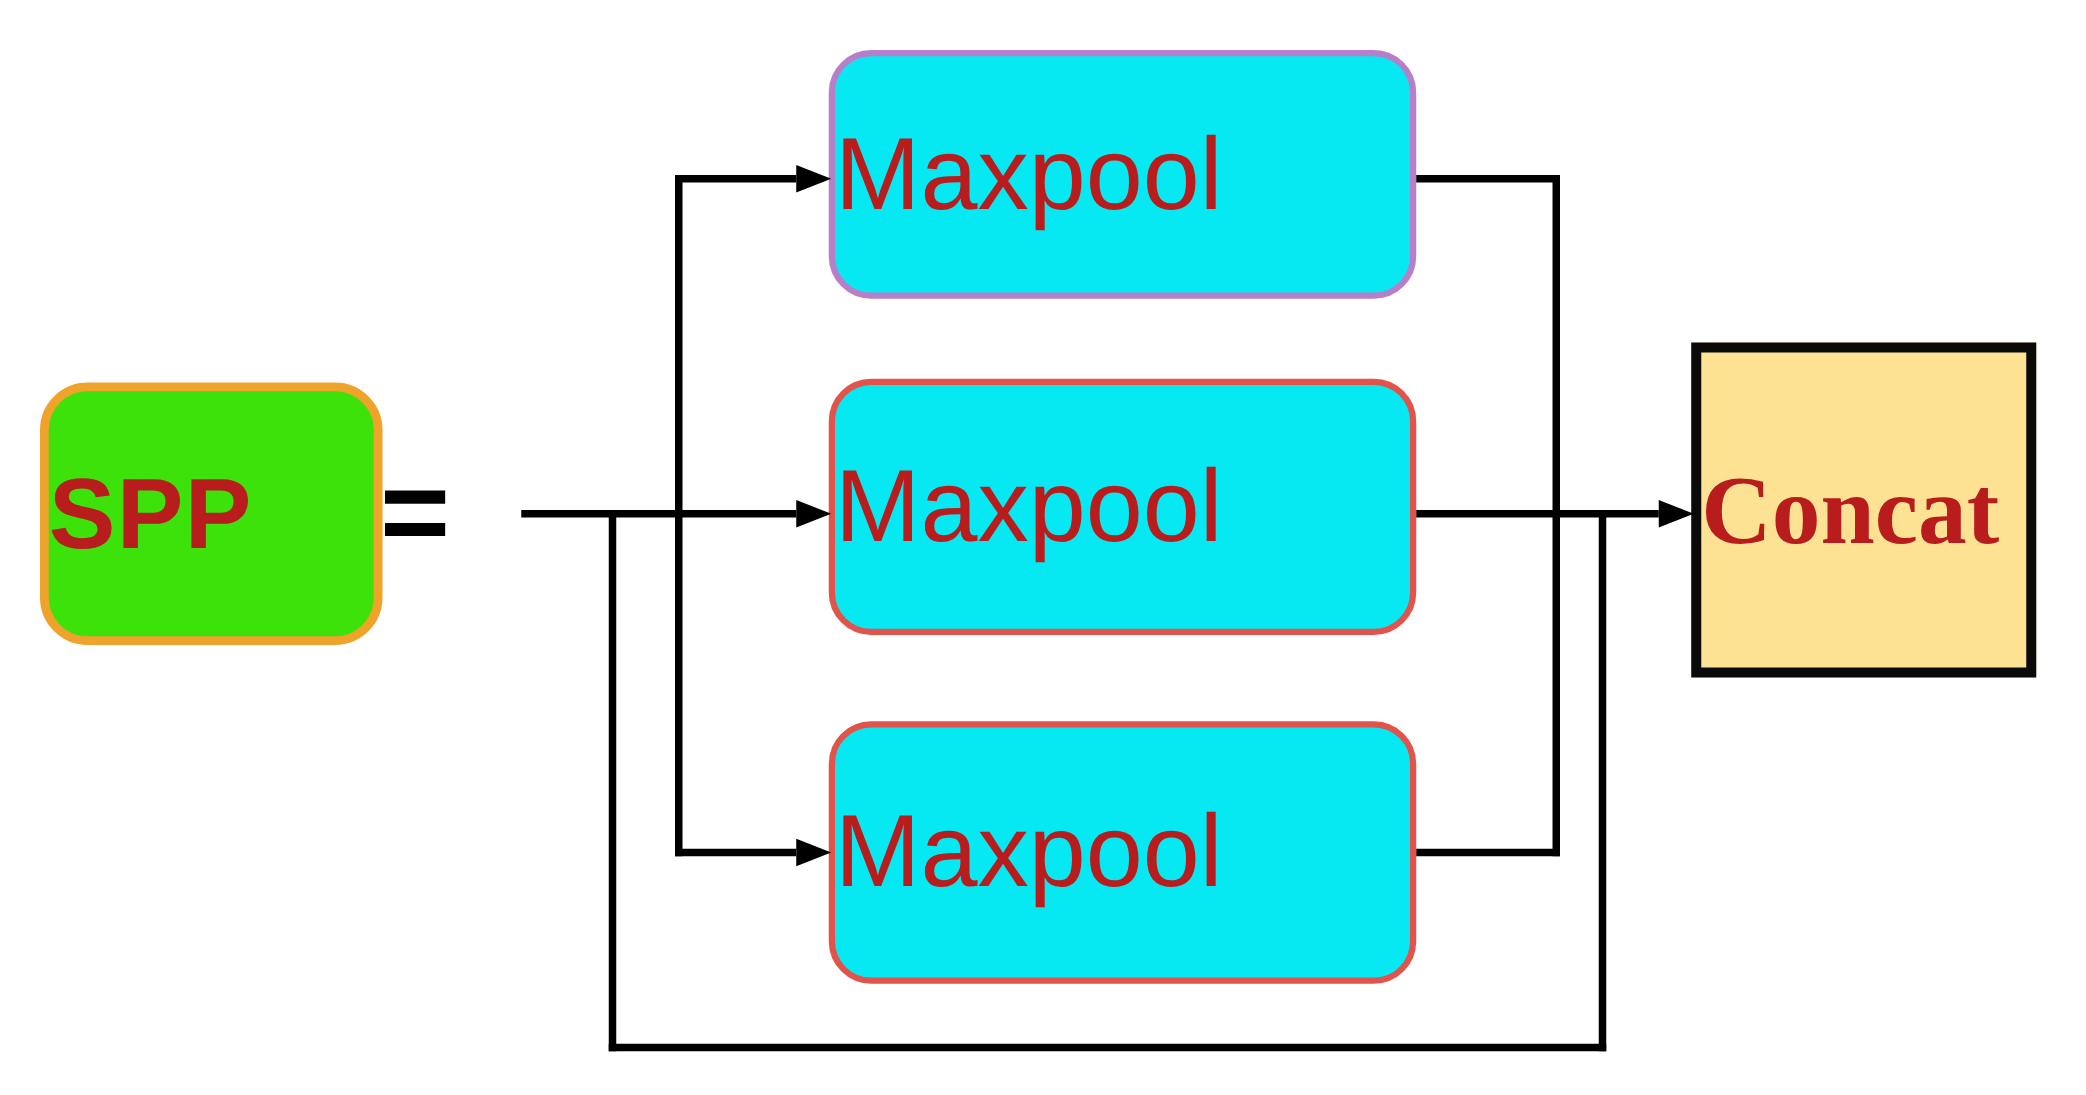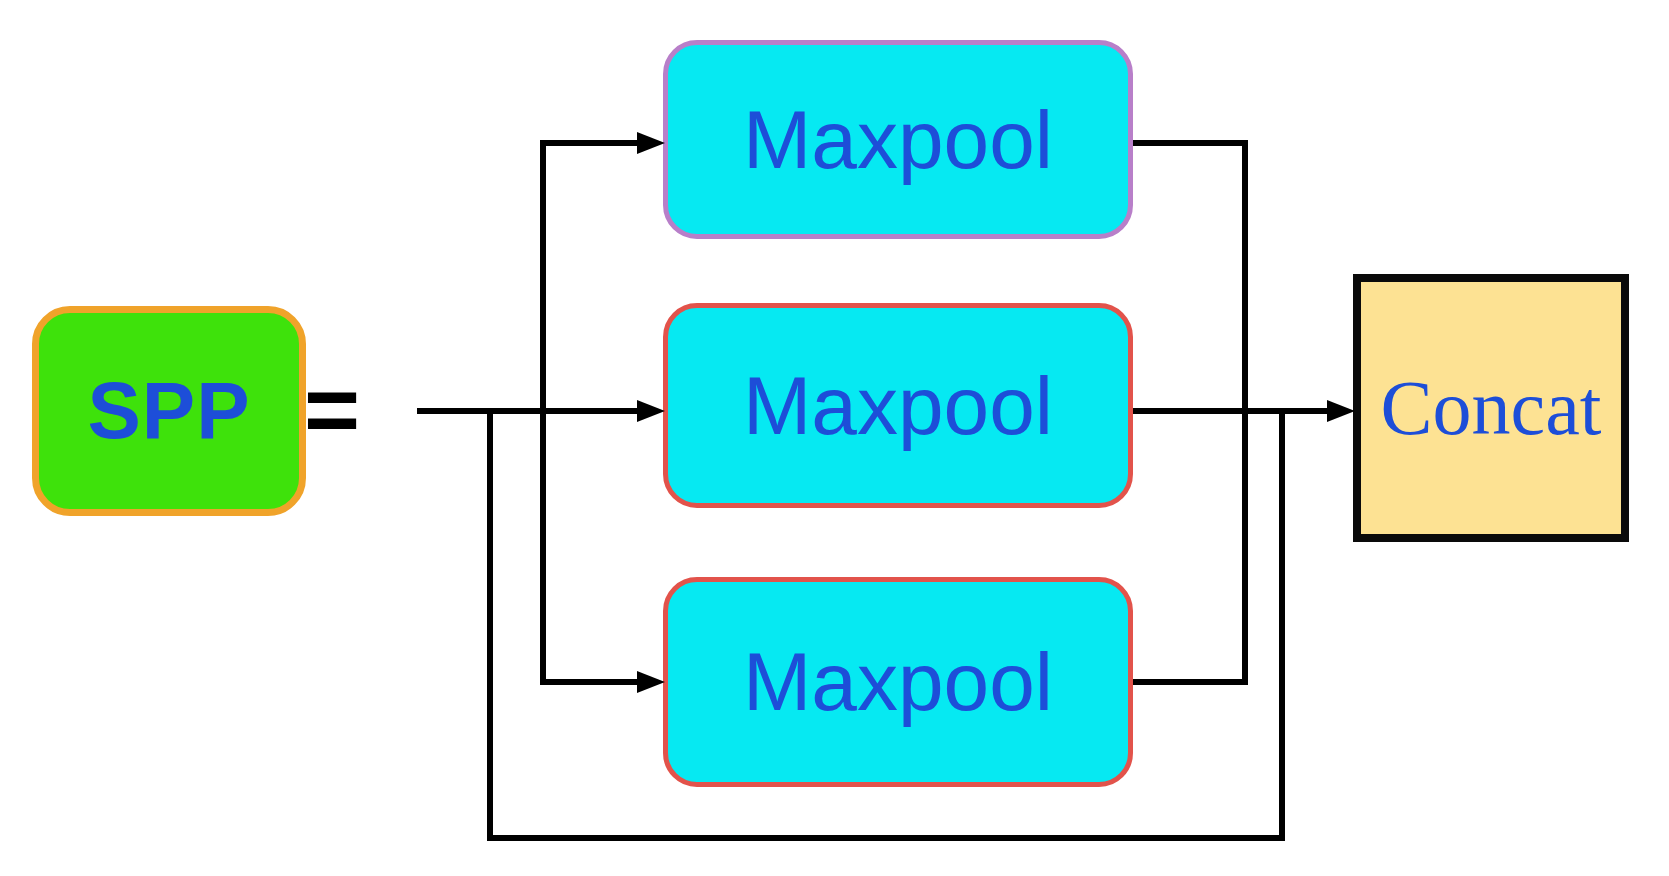--- a/index.html
+++ b/index.html
@@ -13,22 +13,21 @@
     height: 876px;
     background: #ffffff;
     overflow: hidden;
     font-family: "Liberation Sans", sans-serif;
   }
   .node {
     position: absolute;
     box-sizing: border-box;
     display: flex;
     align-items: center;
-    justify-content: center;
-    color: #1d4ed8;
+    color: #b91c1c;
   }
   .node-spp {
     left: 32px; top: 306px; width: 274px; height: 210px;
     border: 7px solid #F0A32A;
     border-radius: 38px;
     font-size: 80px;
     font-weight: 700;
     letter-spacing: 1px;
   }
   .node-maxpool {
@@ -38,21 +37,21 @@
     font-weight: 400;
   }
   .node-maxpool-top    { top: 40px;  height: 199px; border: 5px solid #B87FC9; }
   .node-maxpool-middle { top: 303px; height: 205px; border: 5px solid #E2534B; }
   .node-maxpool-bottom { top: 577px; height: 210px; border: 5px solid #E2534B; }
   .node-concat {
     left: 1353px; top: 274px; width: 276px; height: 268px;
     border: 8px solid #0a0a0a;
     font-family: "Liberation Serif", serif;
     font-size: 78px;
-    font-weight: 400;
+    font-weight: 700;
   }
   .equals {
     position: absolute;
     left: 291px; top: 358px; width: 82px; height: 104px;
     display: flex; align-items: center; justify-content: center;
     font-size: 96px; font-weight: 700; color: #000000;
   }
   .line {
     position: absolute;
     background: #000000;

